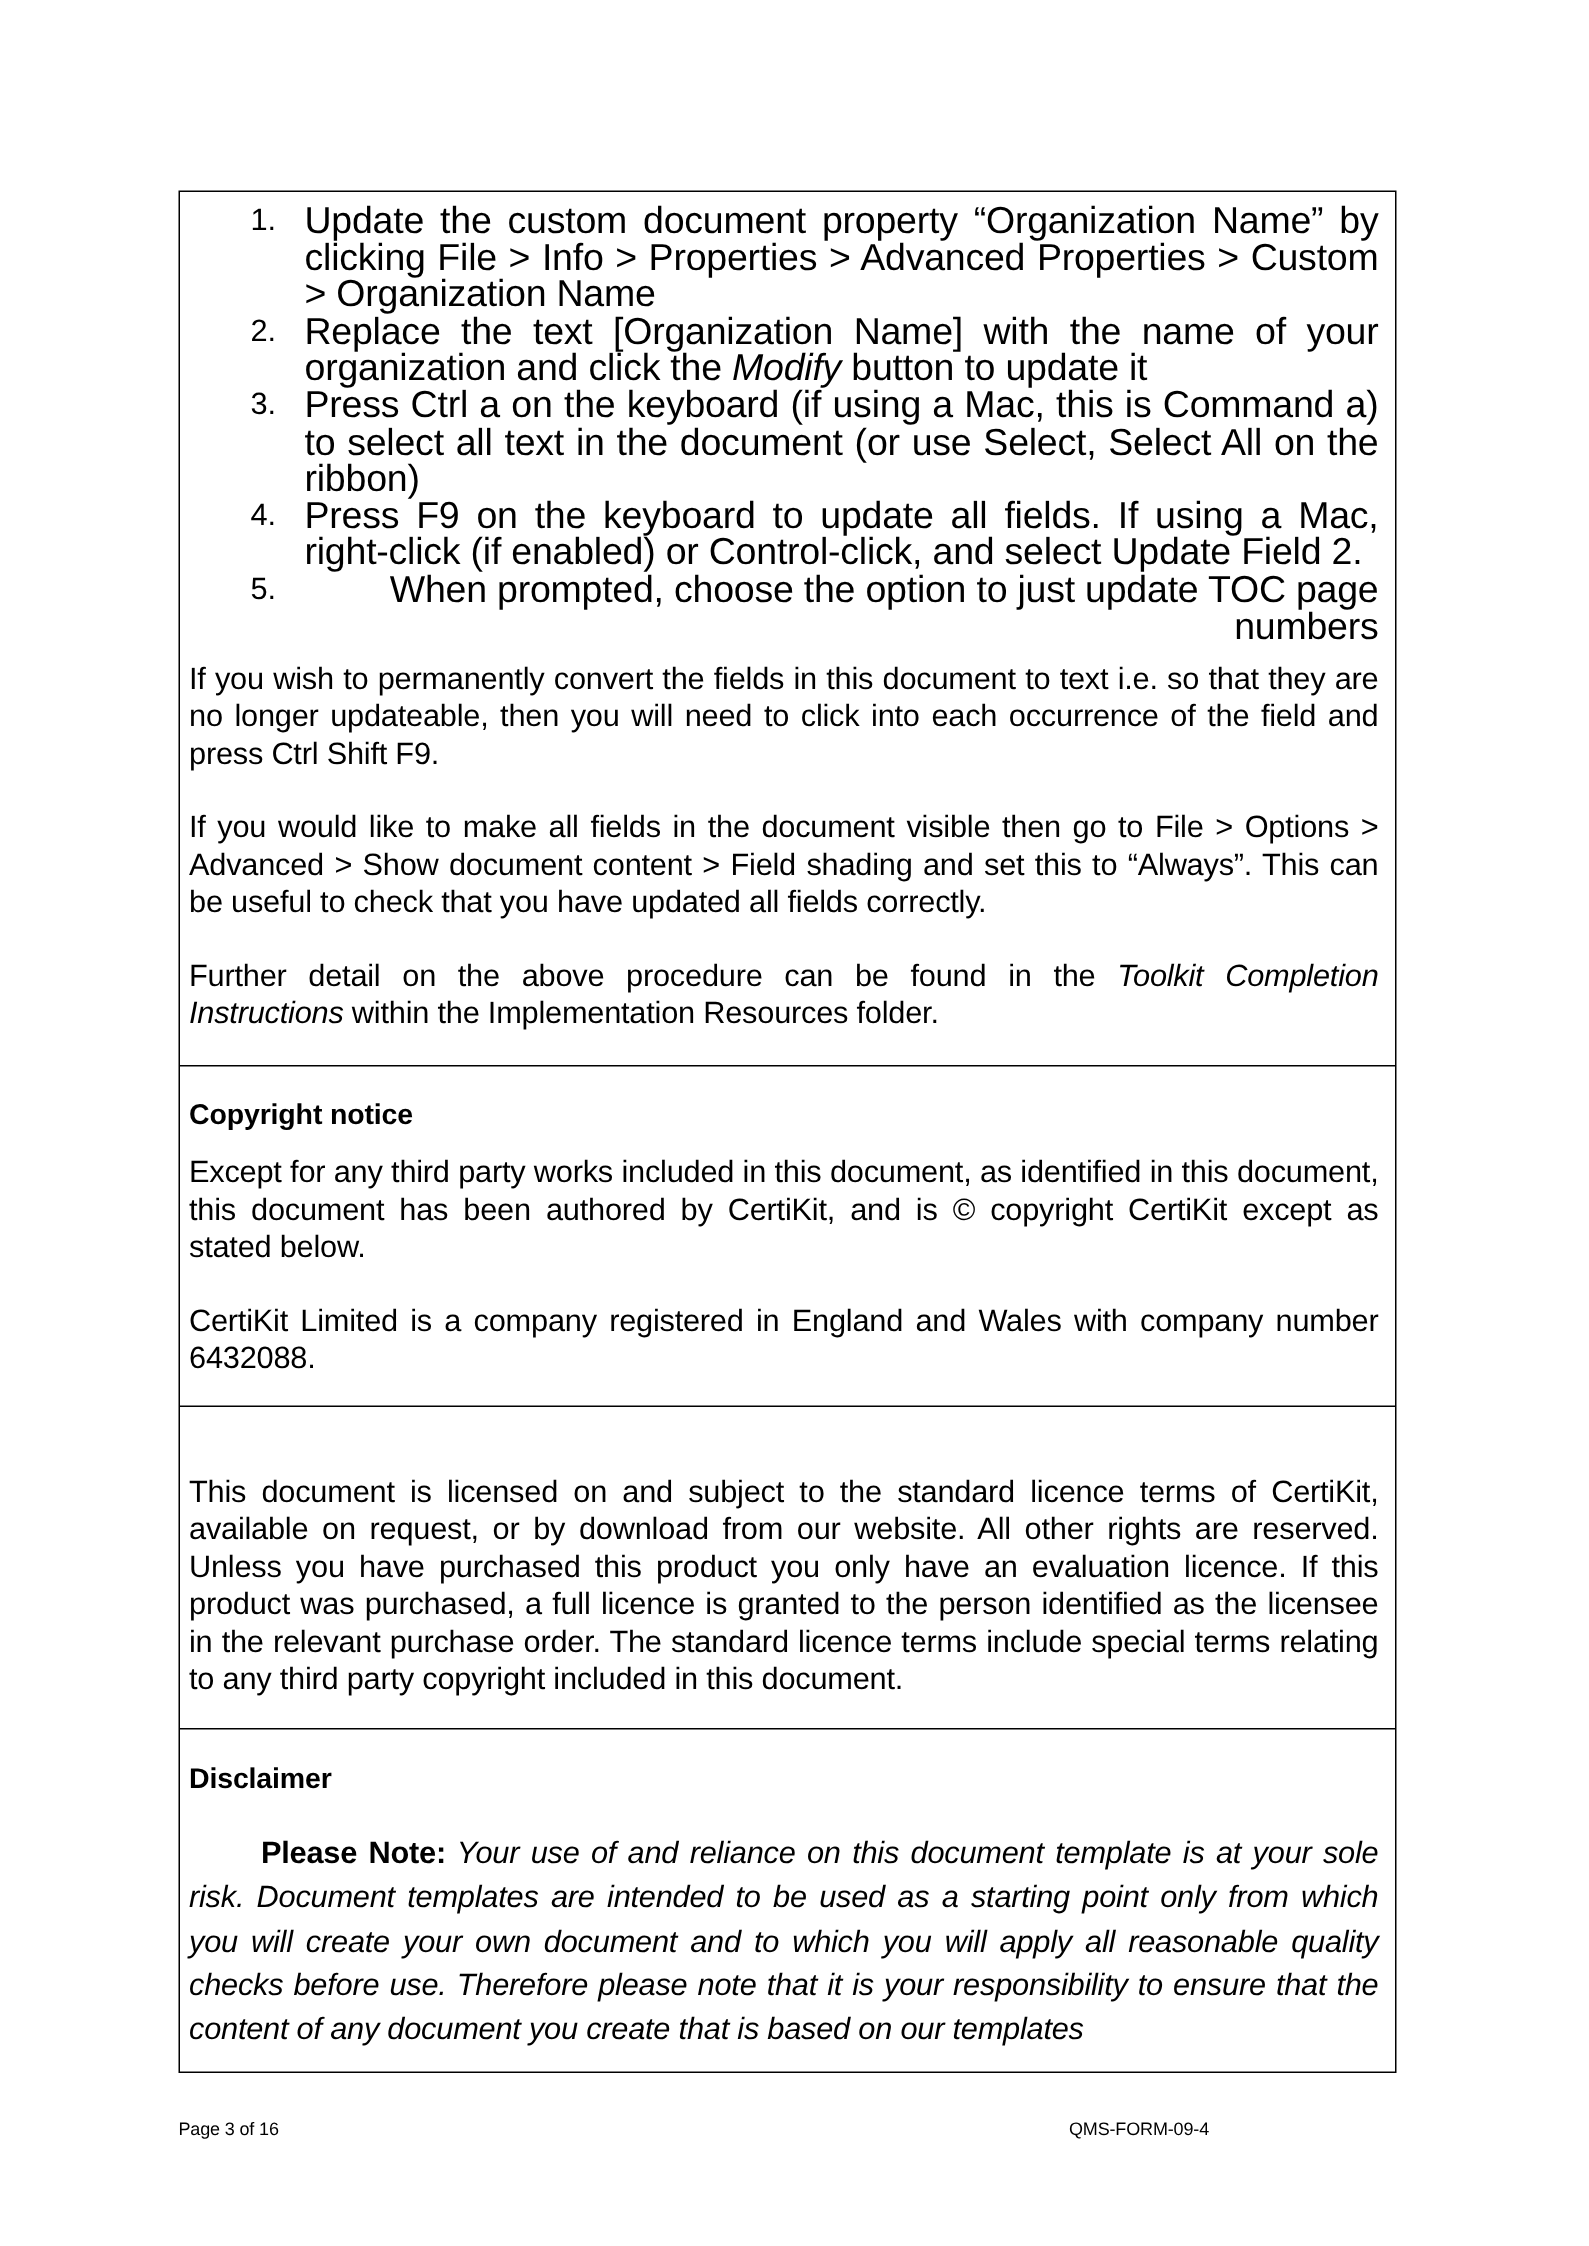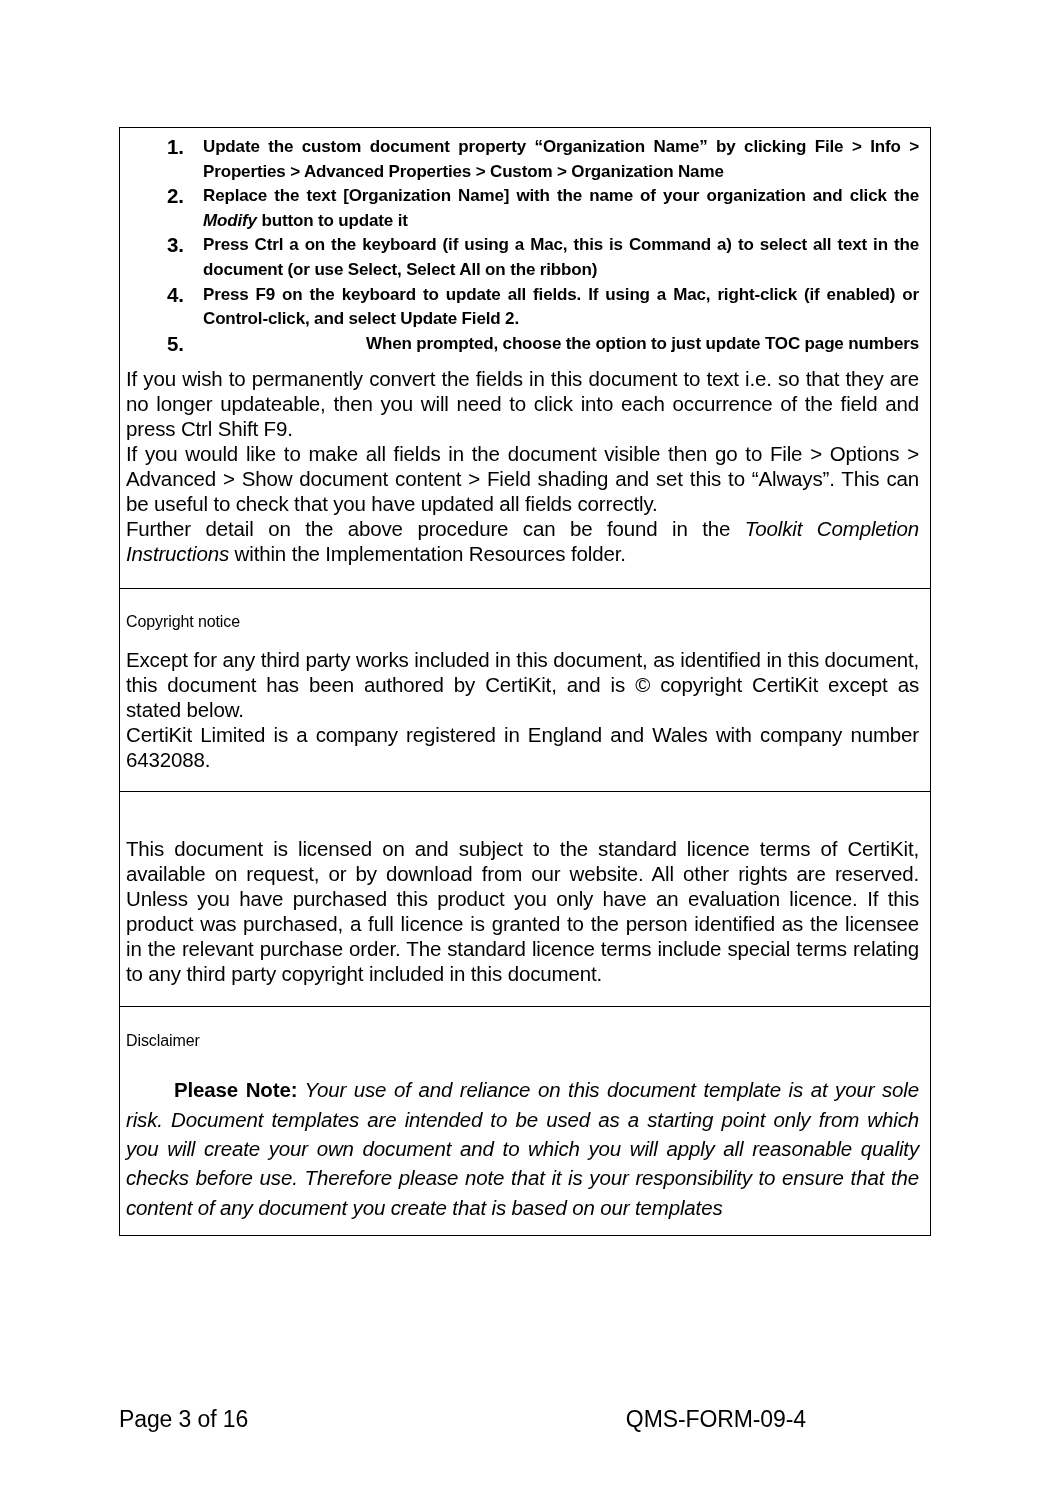--- a/index.html
+++ b/index.html
@@ -49,47 +49,46 @@
 
   
   .p {
     font-size: 20.5px;
     line-height: 25px;
     text-align: justify;
     text-justify: inter-word;
     margin: 0;
     letter-spacing: -0.15px;
   }
-  .p + .p { }
+  .p + .p { margin-top: 24px; }
 
   .sec-head {
-    font-size: 16px;
+    font-size: 19px;
     line-height: 24px;
-    font-weight: normal;
+    font-weight: bold;
     margin: 0;
     letter-spacing: -0.1px;
   }
 
   
   ol.steps {
     margin: 0;
     padding: 0;
     list-style: none;
     counter-reset: step;
   }
   ol.steps > li {
     position: relative;
     counter-increment: step;
     padding-left: 77px;     
-    font-size: 17px;
+    font-size: 25px;
     line-height: 24.6px;
     text-align: justify;
     text-justify: inter-word;
     letter-spacing: -0.15px;
-    font-weight: bold;
   }
   ol.steps > li::before {
     content: counter(step) ".";
     position: absolute;
     left: 41px;
     top: 0;
     width: 24px;
     text-align: left;
     font-size: 20.5px;
     line-height: 24.6px;
@@ -119,21 +118,21 @@
 
   
   .footer {
     position: absolute;
     left: 119px;
     top: 1408px;
     width: 812px;
     display: flex;
     justify-content: space-between;
     align-items: baseline;
-    font-size: 23px;
+    font-size: 12px;
     line-height: 22px;
     letter-spacing: -0.1px;
   }
   .footer .right { margin-right: 125px; }
 </style>
 </head>
 <body>
 
 <div class="page">
 

